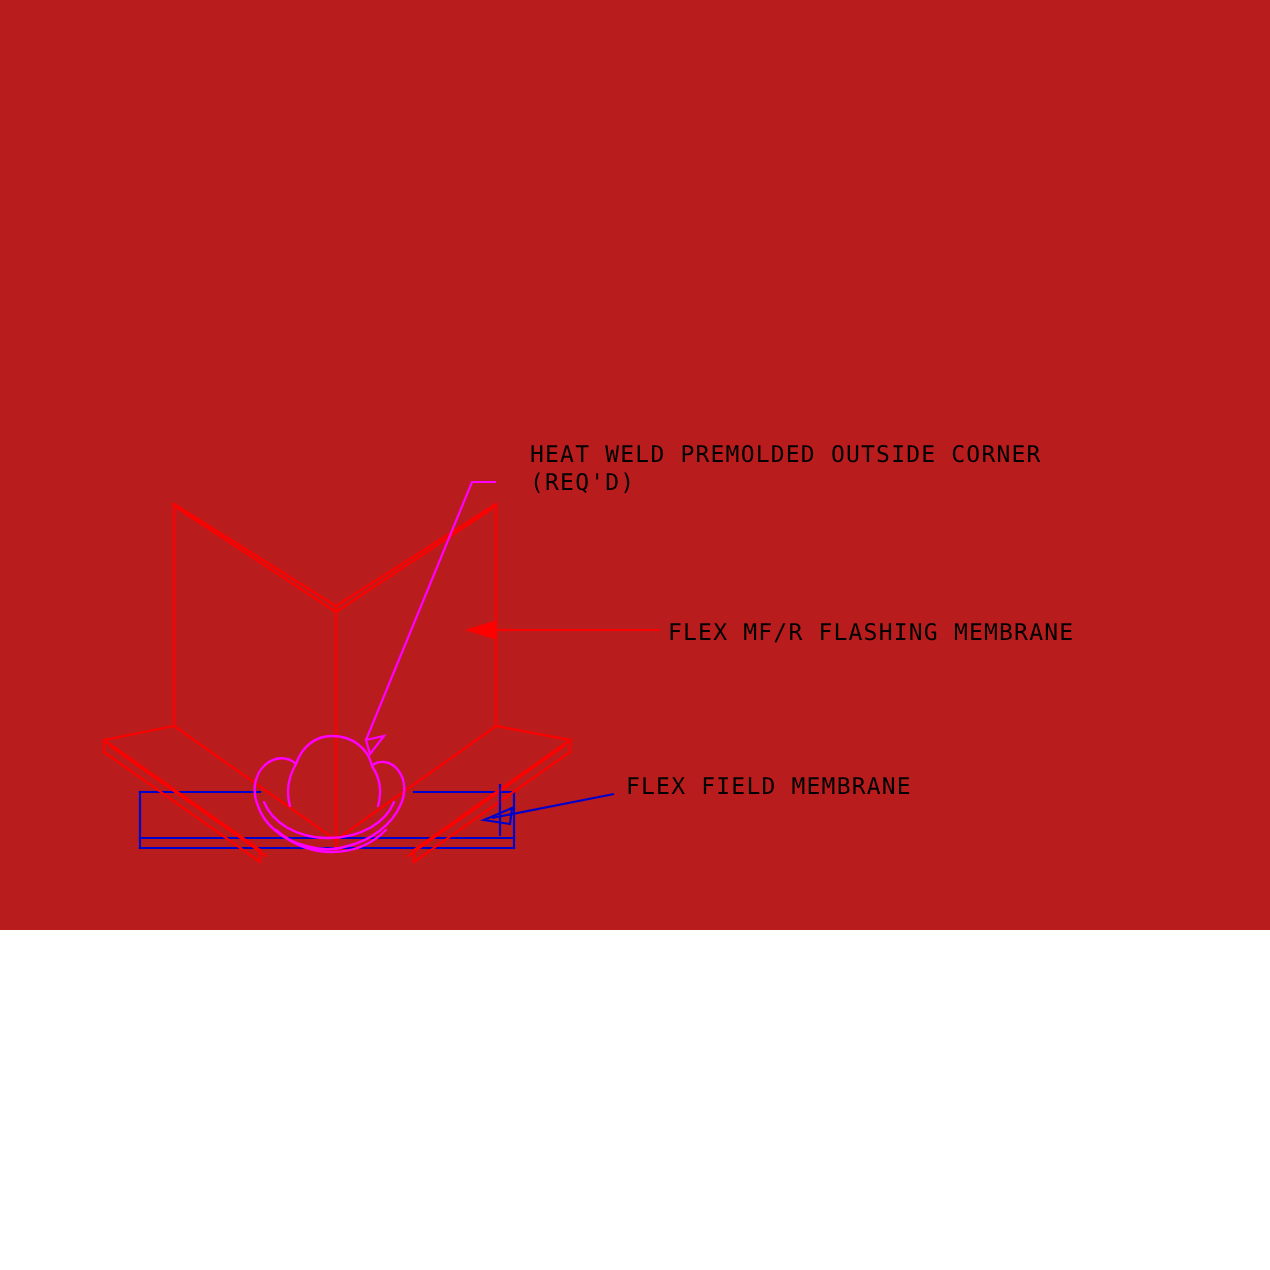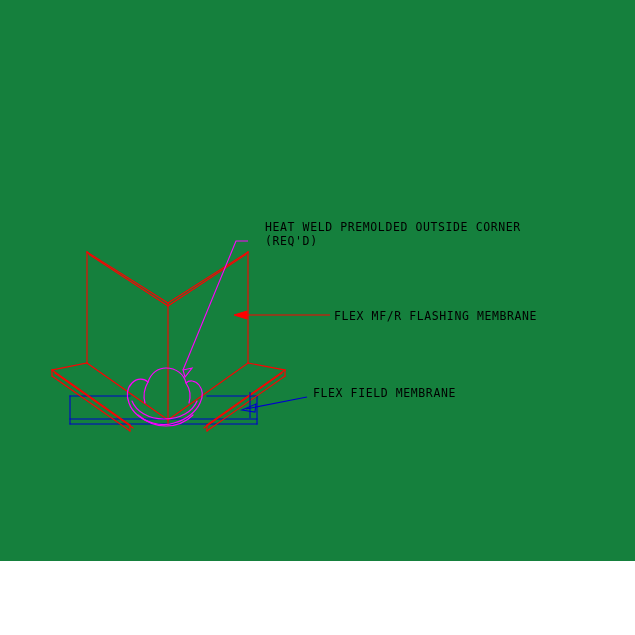--- a/index.html
+++ b/index.html
@@ -9,22 +9,22 @@
   }
   body {
     width: 635px;
     height: 635px;
     overflow: hidden;
     font-family: "DejaVu Sans Mono", monospace;
   }
   #drawing-canvas {
     position: relative;
     width: 635px;
-    height: 561px;
-    background: #15803d;
+    height: 465px;
+    background: #b91c1c;
   }
   svg#cad-svg {
     display: block;
     width: 635px;
     height: 635px;
   }
   text.annotation-text {
     font-family: "DejaVu Sans Mono", monospace;
     font-size: 11.5px;
     letter-spacing: 0.6px;

